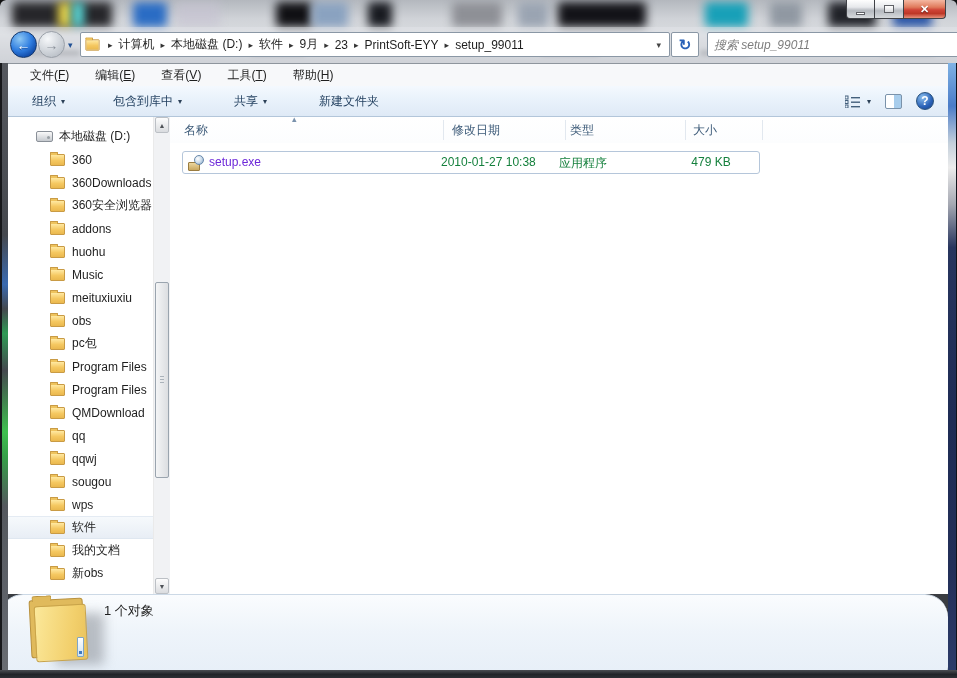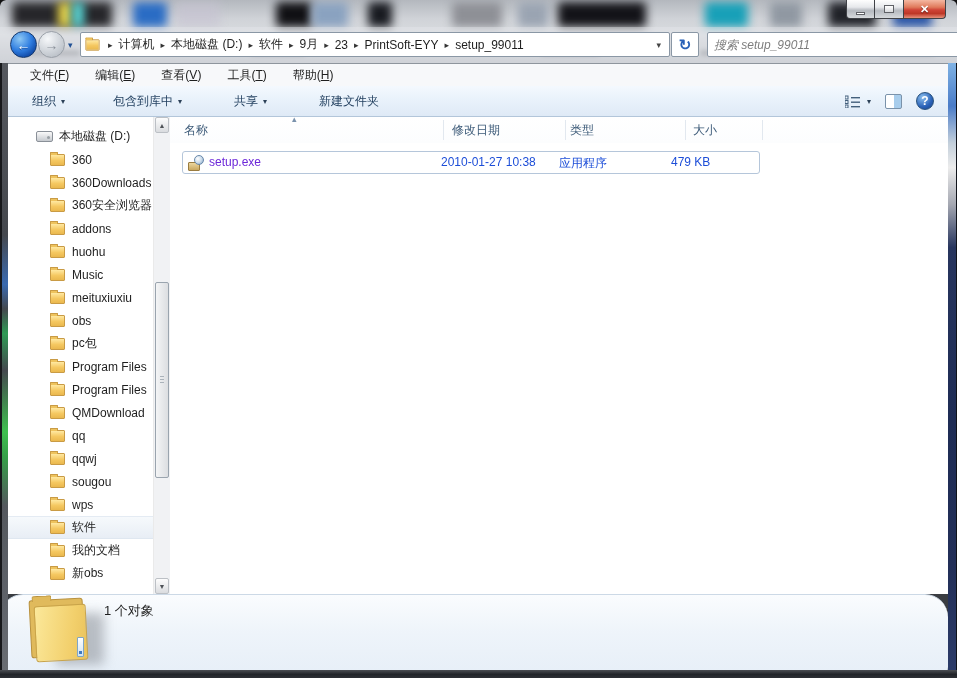--- a/index.html
+++ b/index.html
@@ -103,25 +103,25 @@
 
   
   .main { position:absolute; left:162px; right:0; top:0; bottom:0; background:#fff; }
   .col-headers { position:absolute; left:0; right:0; top:0; height:26px; color:#3c5a78;
     background:linear-gradient(#ffffff,#fcfdfe); }
   .col-label { position:absolute; top:5px; }
   .hdr-div { position:absolute; top:3px; height:20px; width:1px; background:#e2e8ef; }
   .sort-caret { position:absolute; left:122px; top:-3px; font-size:9px; color:#7a92ac; }
   .file-row { position:absolute; left:12px; top:34px; width:578px; height:23px; border:1px solid #b5c6da;
     border-radius:3px; background:#fff; }
-  .file-cell { position:absolute; top:3px; color:#1d4ed8; }
+  .file-cell { position:absolute; top:3px; color:#15803d; }
   .cell-name { left:26px; color:#6d28d9; }
   .cell-date { left:258px; }
   .cell-type { left:376px; }
-  .cell-size { right:8px; width:80px; text-align:left; }
+  .cell-size { right:8px; width:80px; text-align:center; }
   .setup-ic { position:absolute; left:5px; top:3px; width:16px; height:16px; }
   .setup-box { position:absolute; left:0; bottom:0; width:12px; height:9px; border:1px solid #9a7c40; border-radius:1px;
     background:linear-gradient(#ecd79f,#c9a860); }
   .setup-disc { position:absolute; right:0; top:0; width:10px; height:10px; border-radius:50%; border:1px solid #6888aa;
     background:radial-gradient(circle at 35% 35%,#ffffff,#cdddeb 50%,#7a9cc0); }
 
   
   .details-pane { position:absolute; left:0; right:9px; top:594px; height:96px;
     background:linear-gradient(180deg,#fafcfe,#eef4fa 40%,#e4edf7); border-top:1px solid #ccd9e6;border-radius:23px; }
   .big-folder { position:absolute; left:22px; top:2px; width:84px; height:74px; }

